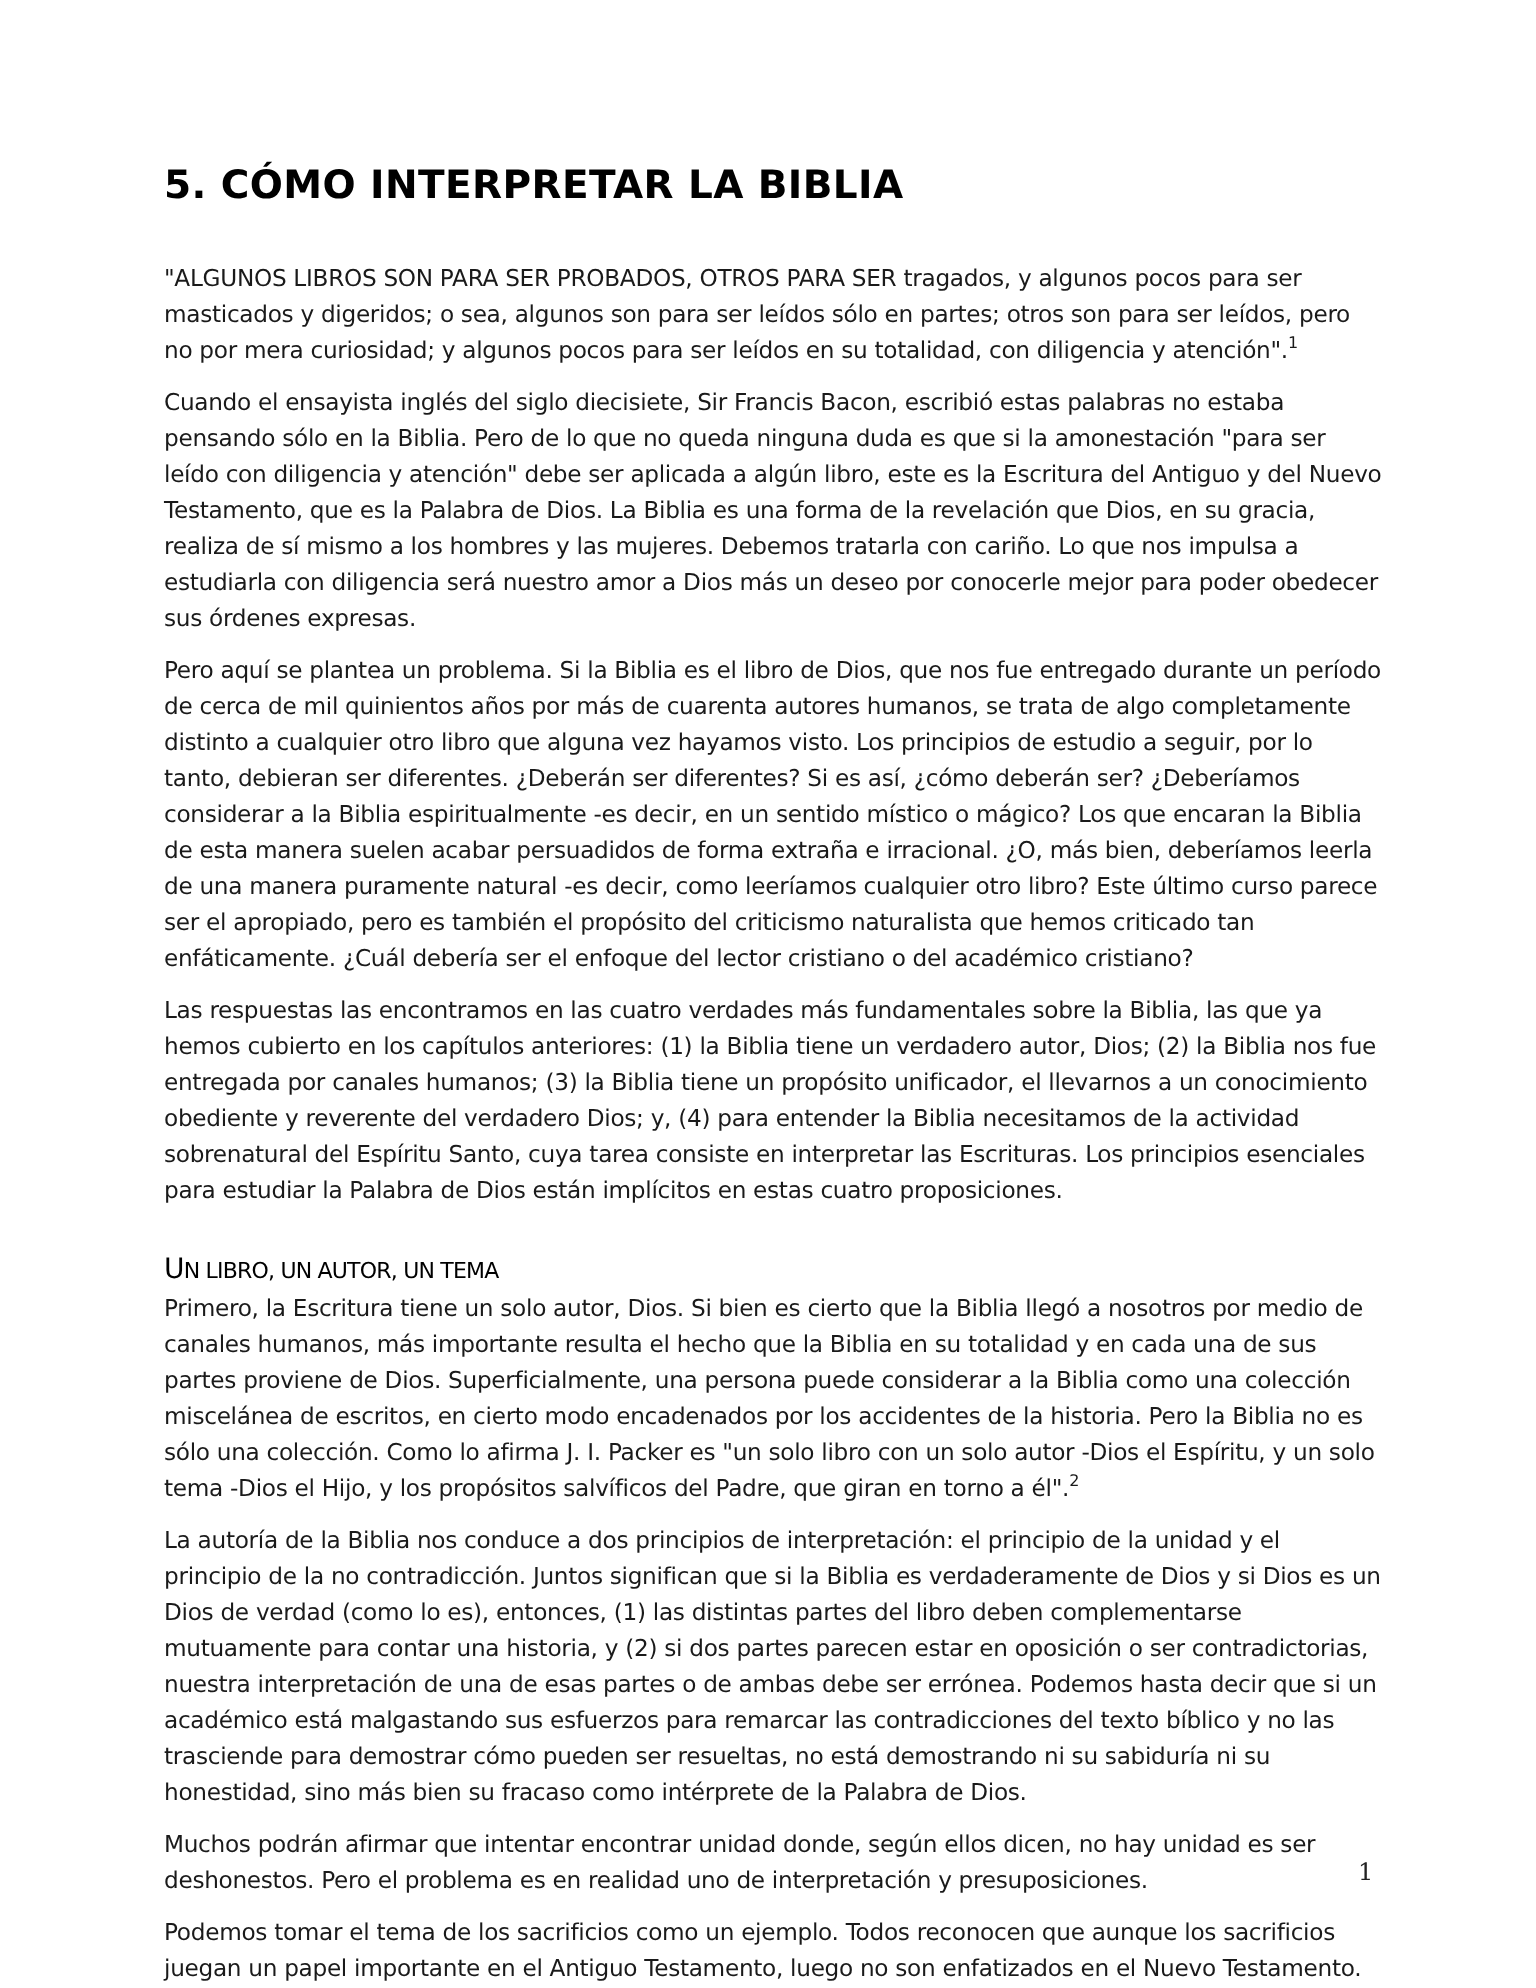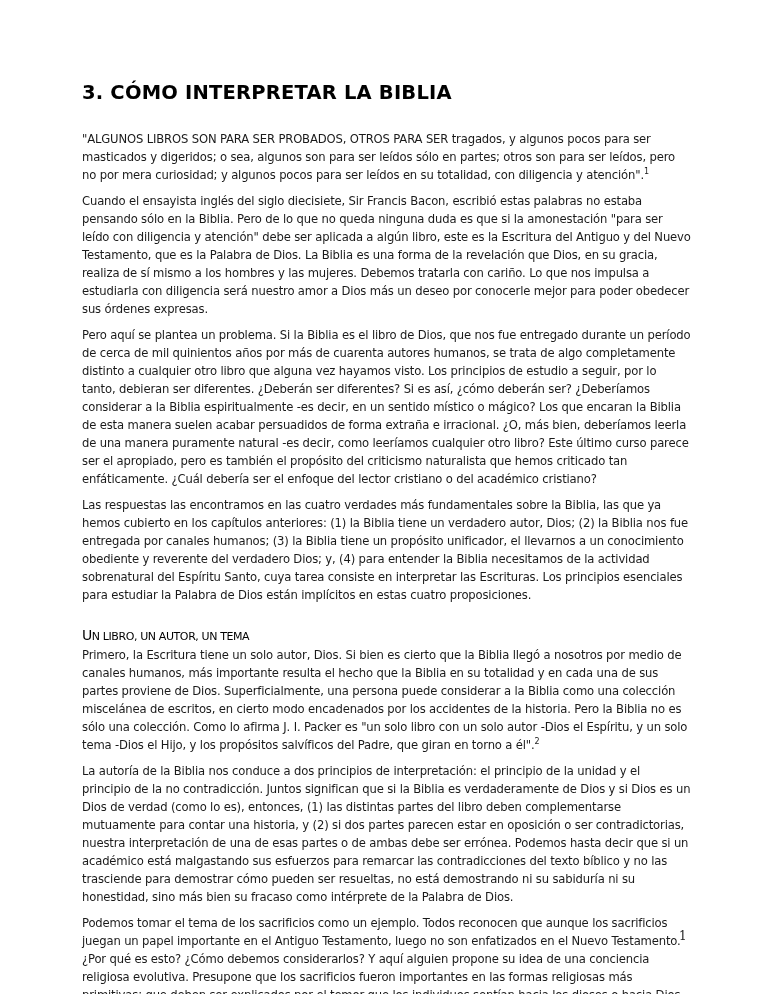--- a/index.html
+++ b/index.html
@@ -50,28 +50,29 @@
       top: 929px;
       font-family: "DejaVu Serif", serif;
       font-size: 12px;
       color: #222;
     }
   </style>
 </head>
 <body>
 
 <div class="page">
-  <h1 class="title">3.  CÓMO INTERPRETAR LA BIBLIA</h1>
+  <h1 class="title">5.  CÓMO INTERPRETAR LA BIBLIA</h1>
 
   <p class="para"><span>"ALGUNOS LIBROS SON PARA SER PROBADOS, OTROS PARA SER tragados, y algunos pocos para ser masticados y digeridos; o sea, algunos son para ser leídos sólo en partes; otros son para ser leídos, pero no por mera curiosidad; y algunos pocos para ser leídos en su totalidad, con diligencia y atención".</span><sup>1</sup></p>
 
   <p class="para">Cuando el ensayista inglés del siglo diecisiete, Sir Francis Bacon, escribió estas palabras no estaba pensando sólo en la Biblia. Pero de lo que no queda ninguna duda es que si la amonestación "para ser leído con diligencia y atención" debe ser aplicada a algún libro, este es la Escritura del Antiguo y del Nuevo Testamento, que es la Palabra de Dios. La Biblia es una forma de la revelación que Dios, en su gracia, realiza de sí mismo a los hombres y las mujeres. Debemos tratarla con cariño. Lo que nos impulsa a estudiarla con diligencia será nuestro amor a Dios más un deseo por conocerle mejor para poder obedecer sus órdenes expresas.</p>
   <p class="para">Pero aquí se plantea un problema. Si la Biblia es el libro de Dios, que nos fue entregado durante un período de cerca de mil quinientos años por más de cuarenta autores humanos, se trata de algo completamente distinto a cualquier otro libro que alguna vez hayamos visto. Los principios de estudio a seguir, por lo tanto, debieran ser diferentes. ¿Deberán ser diferentes? Si es así, ¿cómo deberán ser? ¿Deberíamos considerar a la Biblia espiritualmente -es decir, en un sentido místico o mágico? Los que encaran la Biblia de esta manera suelen acabar persuadidos de forma extraña e irracional. ¿O, más bien, deberíamos leerla de una manera puramente natural -es decir, como leeríamos cualquier otro libro? Este último curso parece ser el apropiado, pero es también el propósito del criticismo naturalista que hemos criticado tan enfáticamente. ¿Cuál debería ser el enfoque del lector cristiano o del académico cristiano?</p>
   <p class="para">Las respuestas las encontramos en las cuatro verdades más fundamentales sobre la Biblia, las que ya hemos cubierto en los capítulos anteriores: (1) la Biblia tiene un verdadero autor, Dios; (2) la Biblia nos fue entregada por canales humanos; (3) la Biblia tiene un propósito unificador, el llevarnos a un conocimiento obediente y reverente del verdadero Dios; y, (4) para entender la Biblia necesitamos de la actividad sobrenatural del Espíritu Santo, cuya tarea consiste en interpretar las Escrituras. Los principios esenciales para estudiar la Palabra de Dios están implícitos en estas cuatro proposiciones.</p>
 
   <h2 class="section"><span class="big">U</span><span>N LIBRO, UN AUTOR, UN TEMA</span></h2>
 
   <p class="para"><span>Primero, la Escritura tiene un solo autor, Dios. Si bien es cierto que la Biblia llegó a nosotros por medio de canales humanos, más importante resulta el hecho que la Biblia en su totalidad y en cada una de sus partes proviene de Dios. Superficialmente, una persona puede considerar a la Biblia como una colección miscelánea de escritos, en cierto modo encadenados por los accidentes de la historia. Pero la Biblia no es sólo una colección. Como lo afirma J. I. Packer es "un solo libro con un solo autor -Dios el Espíritu, y un solo tema -Dios el Hijo, y los propósitos salvíficos del Padre, que giran en torno a él".</span><sup>2</sup></p>
   <p class="para">La autoría de la Biblia nos conduce a dos principios de interpretación: el principio de la unidad y el principio de la no contradicción. Juntos significan que si la Biblia es verdaderamente de Dios y si Dios es un Dios de verdad (como lo es), entonces, (1) las distintas partes del libro deben complementarse mutuamente para contar una historia, y (2) si dos partes parecen estar en oposición o ser contradictorias, nuestra interpretación de una de esas partes o de ambas debe ser errónea. Podemos hasta decir que si un académico está malgastando sus esfuerzos para remarcar las contradicciones del texto bíblico y no las trasciende para demostrar cómo pueden ser resueltas, no está demostrando ni su sabiduría ni su honestidad, sino más bien su fracaso como intérprete de la Palabra de Dios.</p>
+  <p class="para">Muchos podrán afirmar que intentar encontrar unidad donde, según ellos dicen, no hay unidad es ser deshonestos. Pero el problema es en realidad uno de interpretación y presuposiciones.</p>
   <p class="para">Podemos tomar el tema de los sacrificios como un ejemplo. Todos reconocen que aunque los sacrificios juegan un papel importante en el Antiguo Testamento, luego no son enfatizados en el Nuevo Testamento. ¿Por qué es esto? ¿Cómo debemos considerarlos? Y aquí alguien propone su idea de una conciencia religiosa evolutiva. Presupone que los sacrificios fueron importantes en las formas religiosas más primitivas; que deben ser explicados por el temor que los individuos sentían hacia los dioses o hacia Dios. Dios es imaginado como</p>
 </div>
 
 <div class="page-number">1</div>
 
 </body></html>

